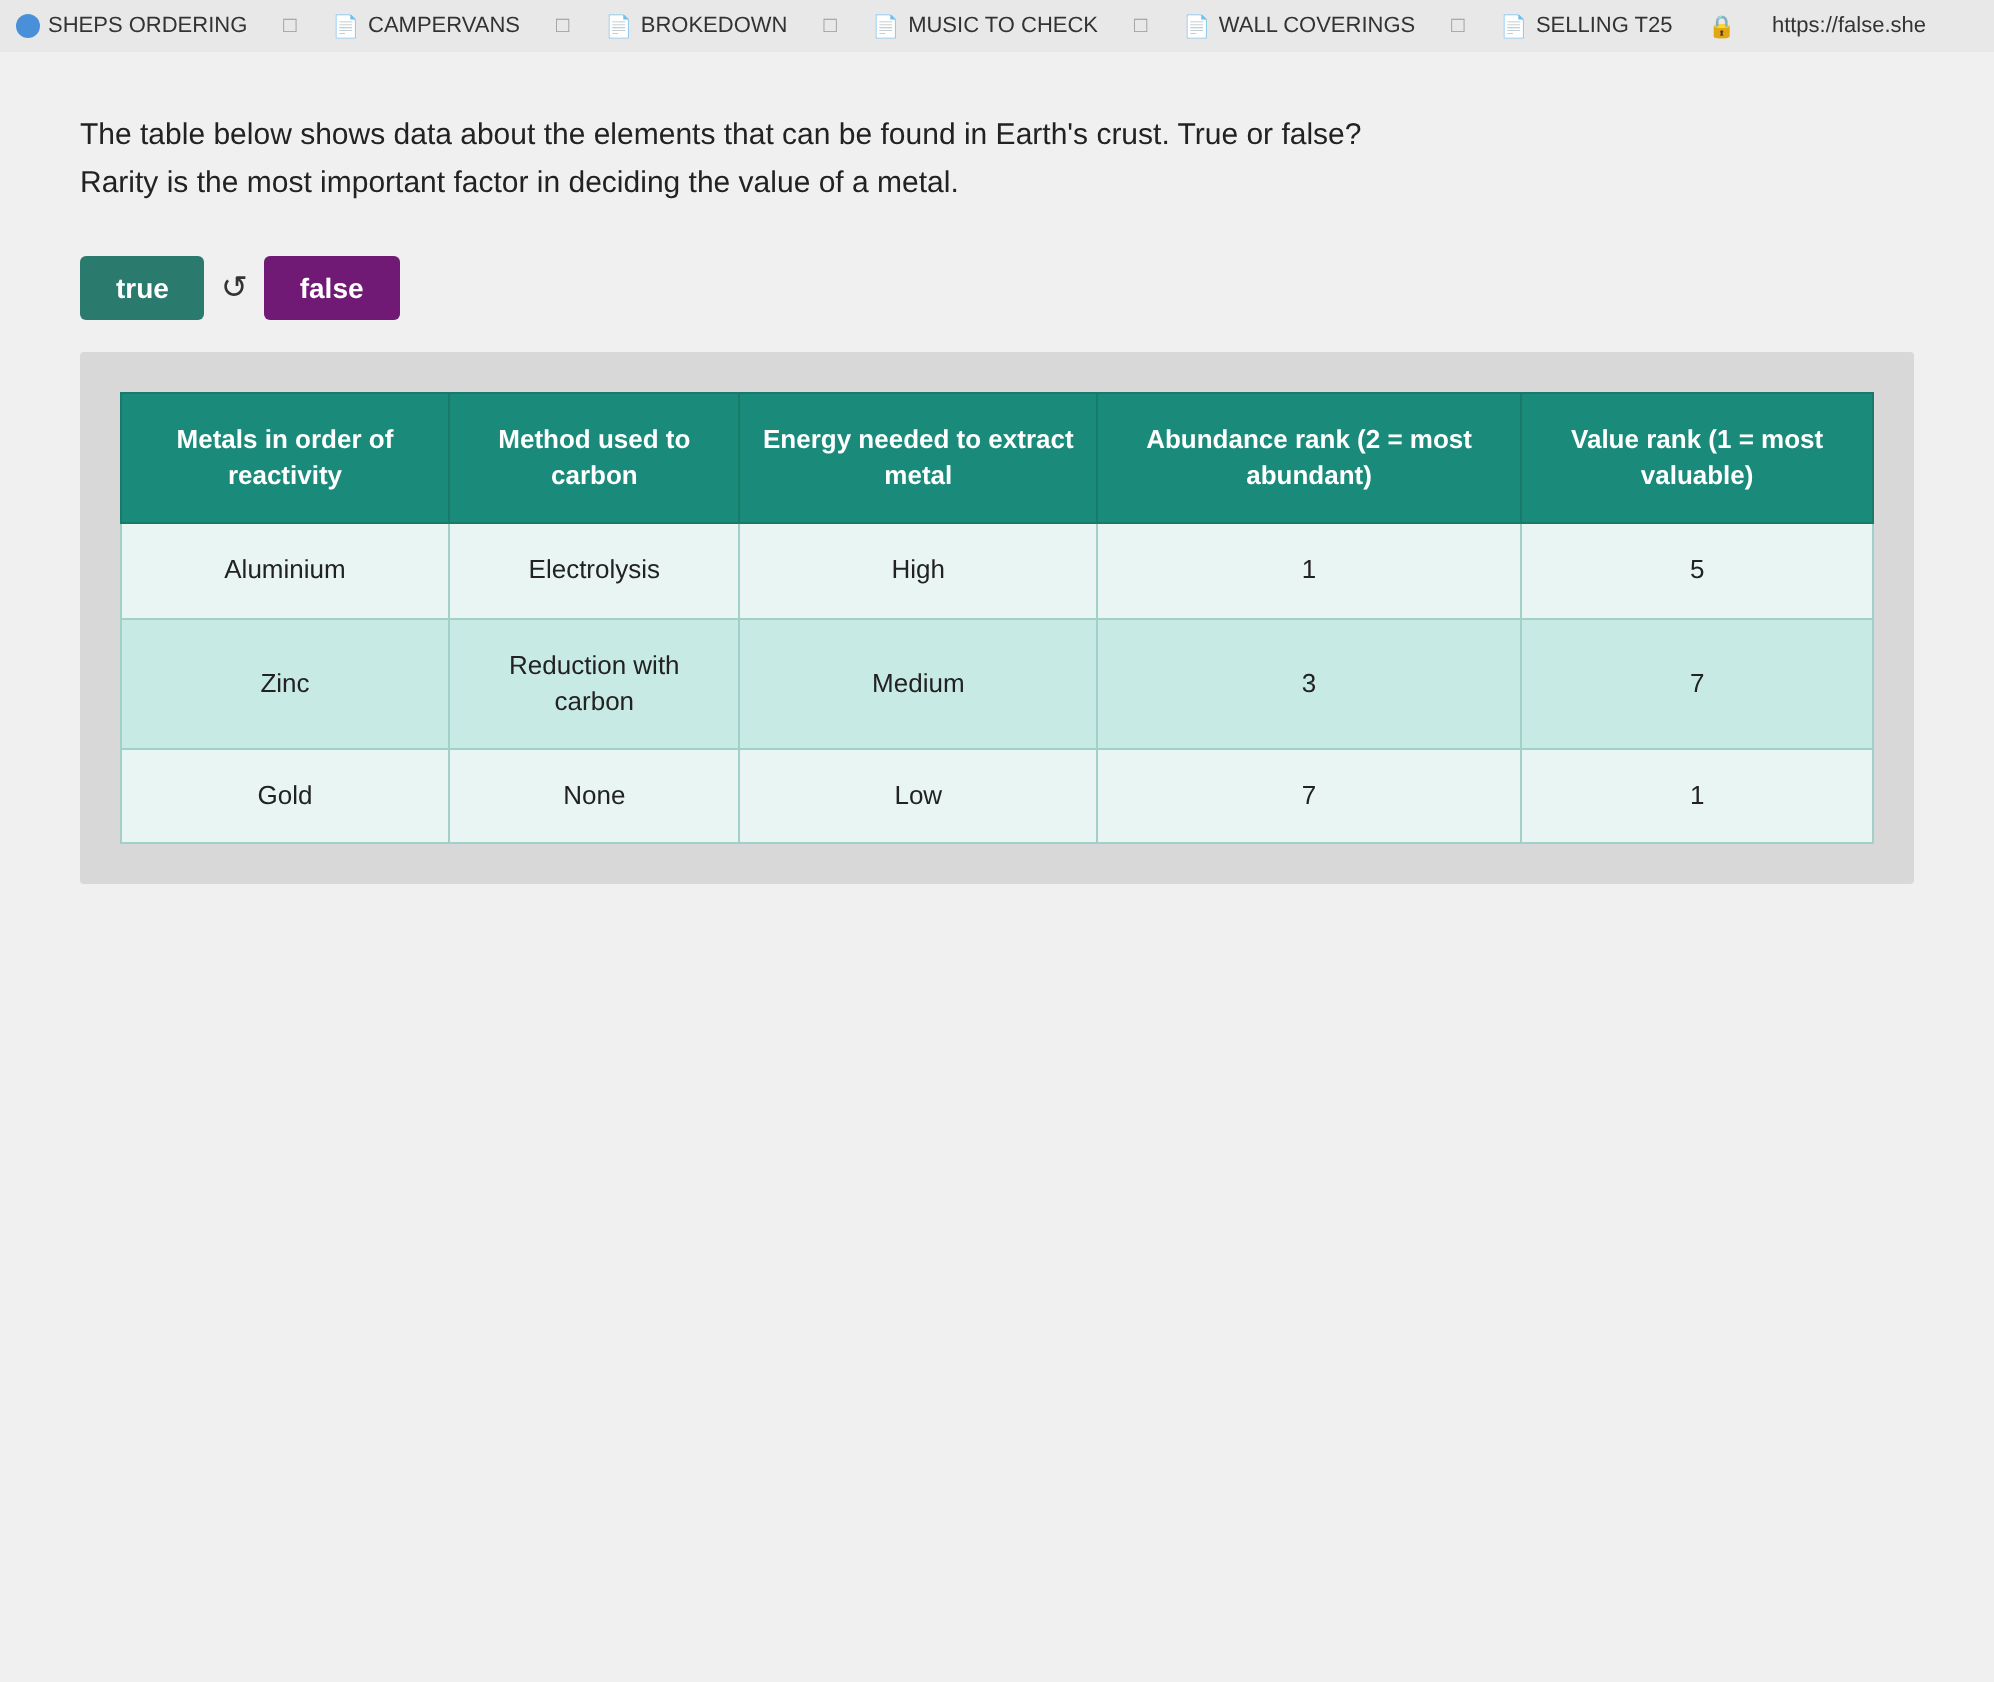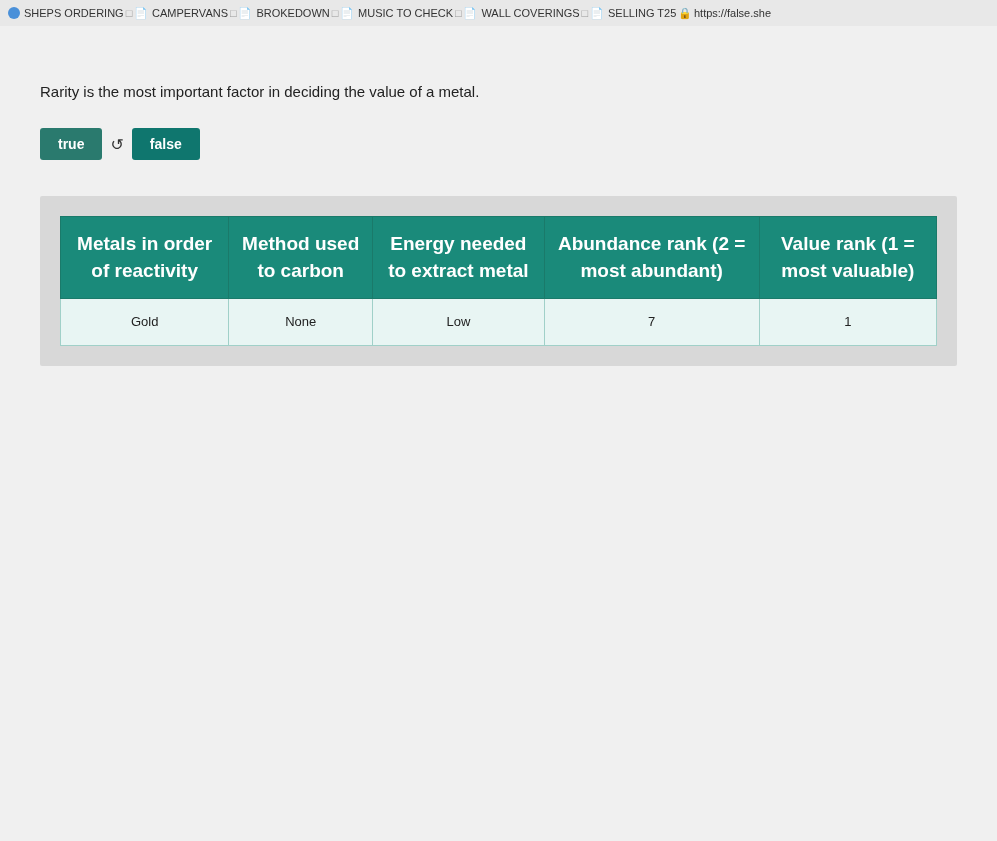--- a/index.html
+++ b/index.html
@@ -10,21 +10,21 @@
       min-height: 841px;
       overflow-x: hidden;
     }
 
     
     .tab-bar {
       background: #e8e8e8;
       display: flex;
       align-items: center;
       padding: 4px 8px;
-      gap: 0;
+      gap: 16px;
       font-size: 11px;
       color: #333;
       height: 26px;
       overflow: hidden;
     }
     .tab-item {
       display: flex;
       align-items: center;
       gap: 4px;
       white-space: nowrap;
@@ -57,21 +57,21 @@
     .intro-text {
       font-size: 15px;
       color: #222;
       line-height: 1.6;
       margin-bottom: 24px;
     }
 
     .answer-buttons {
       display: flex;
       gap: 8px;
-      margin-bottom: 36px;
+      margin-bottom: 16px;
       align-items: center;
     }
 
     .btn-true {
       background: #2a7a6e;
       color: white;
       border: none;
       padding: 8px 18px;
       font-size: 14px;
       font-weight: bold;
@@ -81,21 +81,21 @@
 
     .btn-arrow {
       background: none;
       border: none;
       font-size: 16px;
       cursor: pointer;
       color: #333;
     }
 
     .btn-false {
-      background: #0f766e;
+      background: #701a75;
       color: white;
       border: none;
       padding: 8px 18px;
       font-size: 14px;
       font-weight: bold;
       cursor: pointer;
       border-radius: 3px;
     }
 
     
@@ -110,21 +110,21 @@
       border-collapse: collapse;
       background: white;
     }
 
     thead tr {
       background: #1a8a7a;
     }
 
     thead th {
       color: white;
-      font-size: 19px;
+      font-size: 13px;
       font-weight: bold;
       text-align: center;
       padding: 14px 10px;
       border: 1px solid #1a7a6a;
       line-height: 1.4;
     }
 
     tbody tr:nth-child(odd) {
       background: #e8f5f3;
     }
@@ -177,21 +177,21 @@
   </span>
   <span class="tab-separator">🔒</span>
   <span class="tab-item">
     <span>https://false.she</span>
   </span>
 </div>
 
 <div class="main-content">
 
   <p class="intro-text">
-    <br>
+    <span>The table below shows data about the elements that can be found in Earth's crust. True or false?</span><br>
     <span>Rarity is the most important factor in deciding the value of a metal.</span>
   </p>
 
   <div class="answer-buttons">
     <button class="btn-true">true</button>
     <button class="btn-arrow">↺</button>
     <button class="btn-false">false</button>
   </div>
 
   <div class="table-container">
@@ -199,20 +199,34 @@
       <thead>
         <tr>
           <th>Metals in order of reactivity</th>
           <th>Method used to carbon</th>
           <th>Energy needed to extract metal</th>
           <th>Abundance rank (2 = most abundant)</th>
           <th>Value rank (1 = most valuable)</th>
         </tr>
       </thead>
       <tbody id="table-body">
+      <tr>
+            <td>Aluminium</td>
+            <td>Electrolysis</td>
+            <td>High</td>
+            <td>1</td>
+            <td>5</td>
+          </tr>
+          <tr>
+            <td>Zinc</td>
+            <td>Reduction with carbon</td>
+            <td>Medium</td>
+            <td>3</td>
+            <td>7</td>
+          </tr>
           <tr>
             <td>Gold</td>
             <td>None</td>
             <td>Low</td>
             <td>7</td>
             <td>1</td>
           </tr>
         </tbody>
     </table>
   </div>

